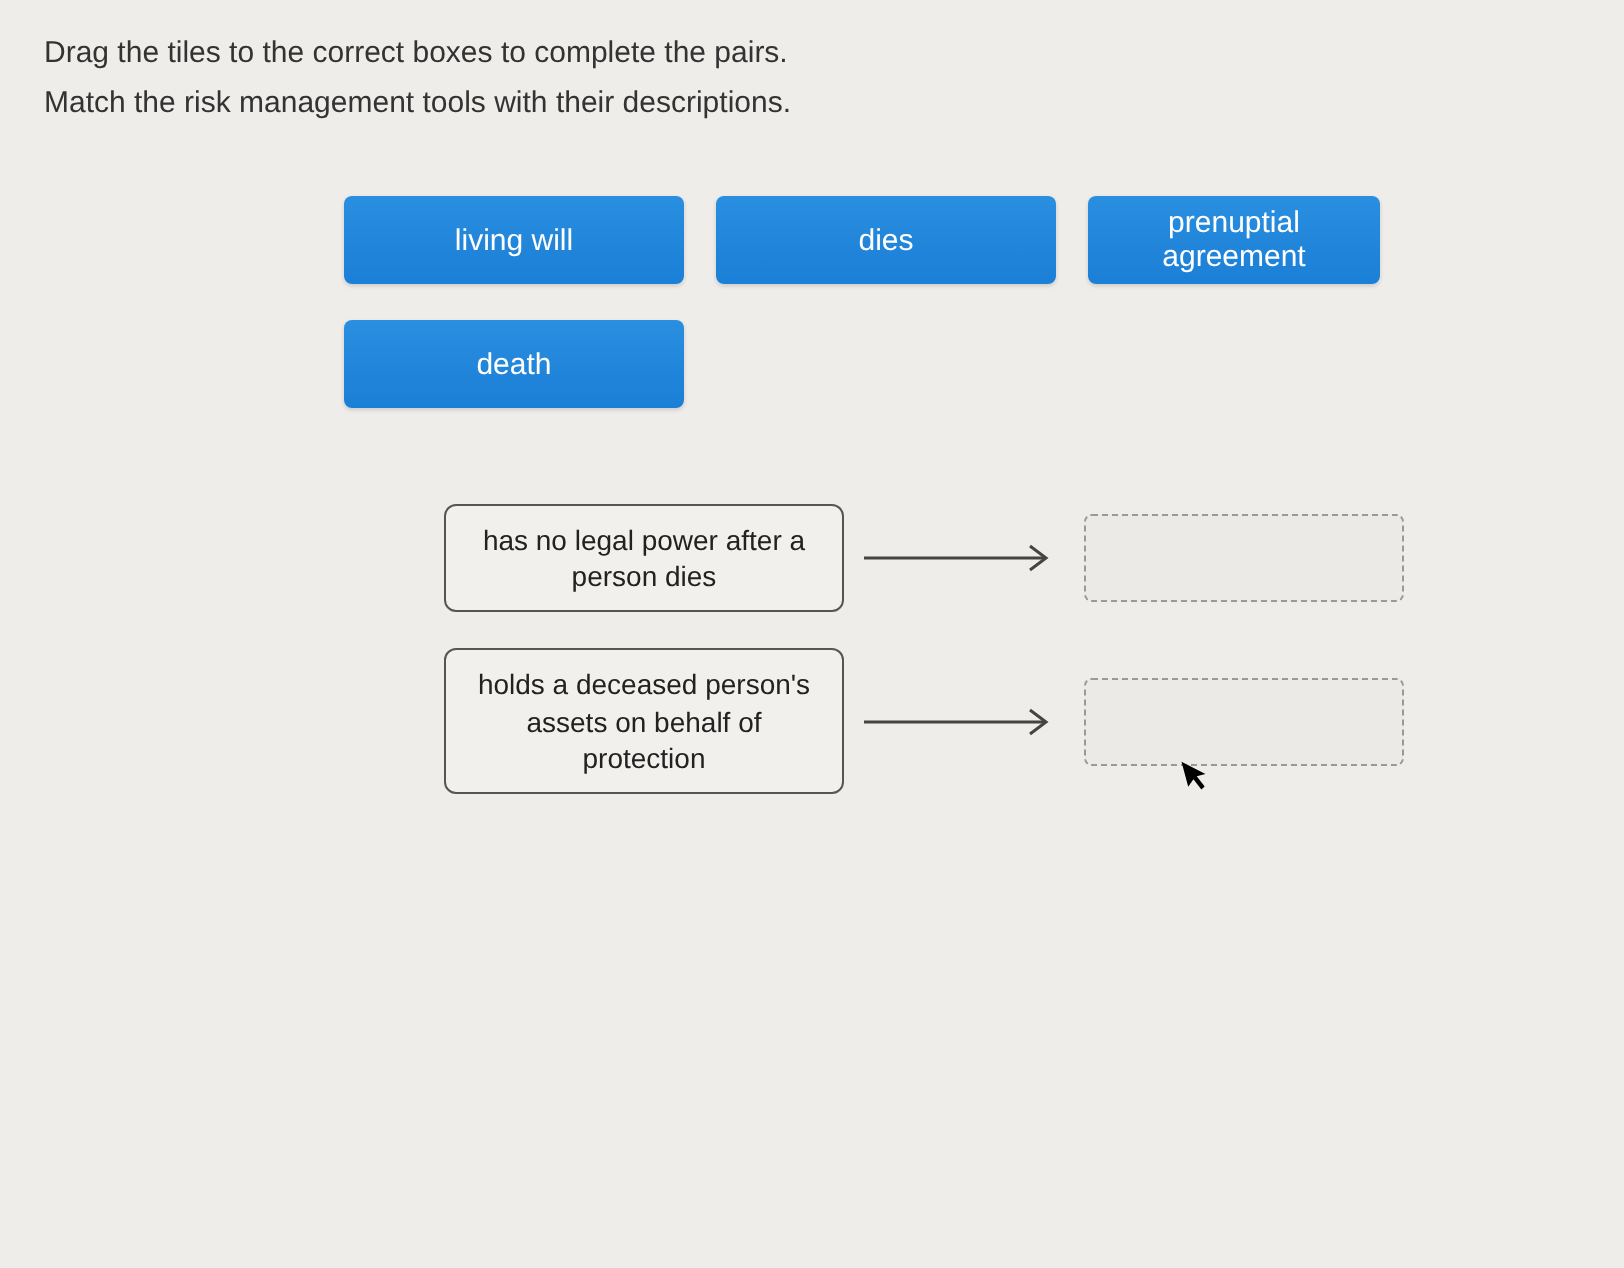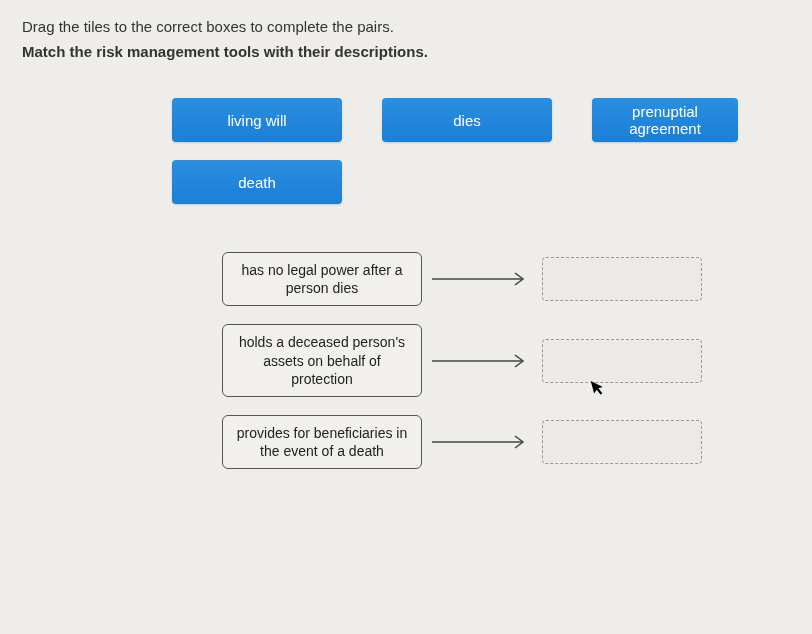--- a/index.html
+++ b/index.html
@@ -14,29 +14,28 @@
     }
     .instruction-1 {
       font-size: 15px;
       color: #333;
       margin-bottom: 8px;
     }
     .instruction-2 {
       font-size: 15px;
       color: #333;
       margin-bottom: 38px;
-      font-weight: bold;
     }
     .tiles-area {
       padding-left: 150px;
       margin-bottom: 48px;
     }
     .tiles-row {
       display: flex;
-      gap: 40px;
+      gap: 16px;
       margin-bottom: 18px;
     }
     .tile {
       background: #1a7fd6;
       background: linear-gradient(#2a8fe0, #1a7fd6);
       color: #fff;
       font-size: 15px;
       font-weight: 500;
       height: 44px;
       width: 170px;
@@ -132,30 +131,20 @@
     <div class="desc-box">holds a deceased person's assets on behalf of protection</div>
     <div class="arrow">
       <svg width="110" height="20">
           <line x1="5" y1="10" x2="95" y2="10" stroke="#444" stroke-width="1.5"></line>
           <polyline points="88,4 96,10 88,16" fill="none" stroke="#444" stroke-width="1.5"></polyline>
         </svg>
     </div>
     <div class="drop-zone"></div>
   </div>
 
-  <div class="pair-row">
-    <div class="desc-box">provides for beneficiaries in the event of a death</div>
-    <div class="arrow">
-      <svg width="110" height="20">
-          <line x1="5" y1="10" x2="95" y2="10" stroke="#444" stroke-width="1.5"></line>
-          <polyline points="88,4 96,10 88,16" fill="none" stroke="#444" stroke-width="1.5"></polyline>
-        </svg>
-    </div>
-    <div class="drop-zone"></div>
-  </div>
 
 </div>
 
 <div class="cursor">
   <svg width="14" height="18" viewBox="0 0 14 18">
       <path d="M1 1 L1 14 L4.5 11 L7 17 L9 16 L6.5 10 L11 10 Z" fill="#000"></path>
     </svg>
 </div>
 
 </body></html>

